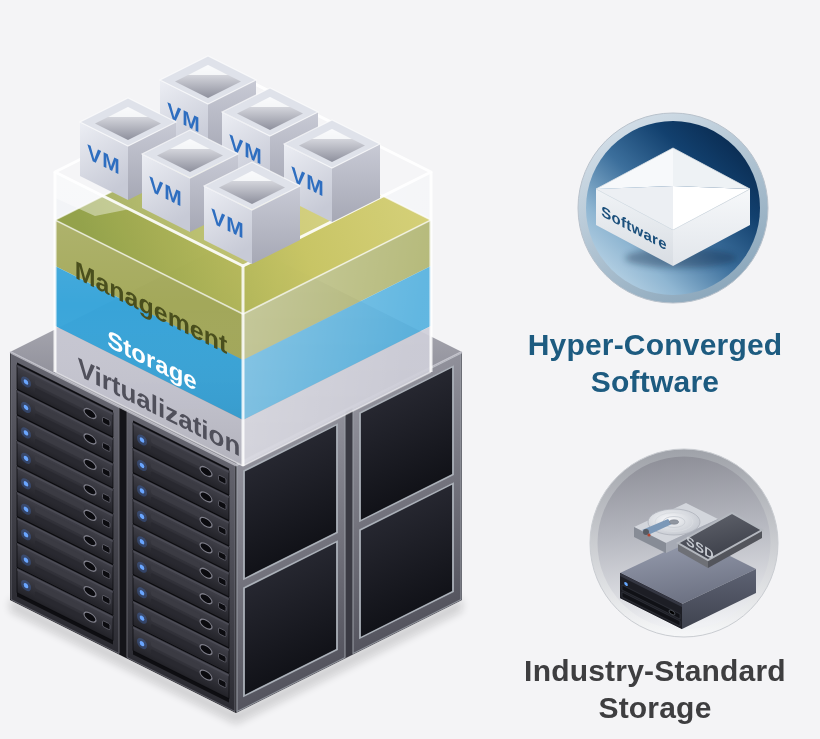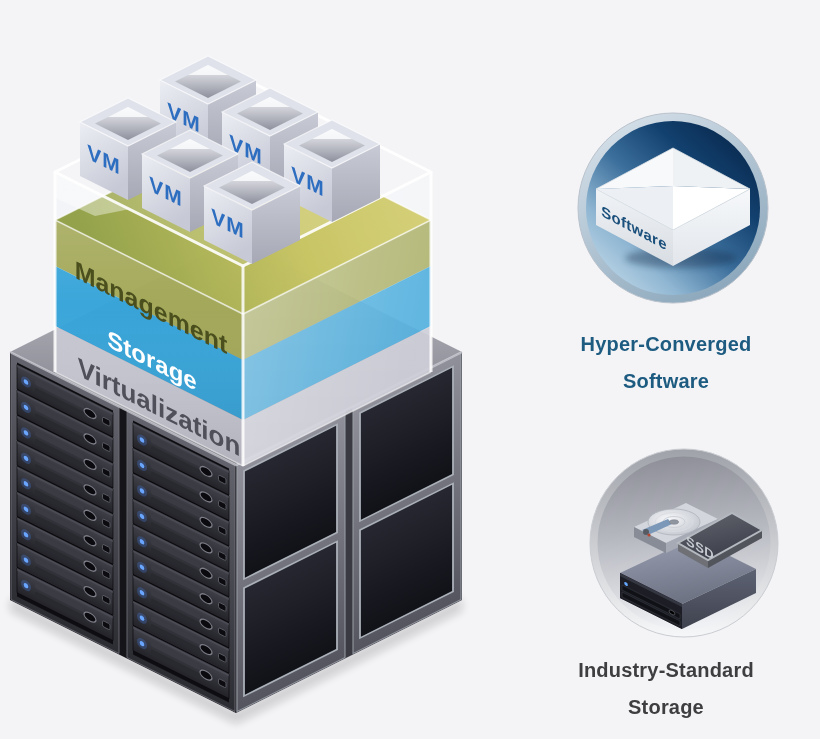--- a/index.html
+++ b/index.html
@@ -1,21 +1,21 @@
 <!DOCTYPE html>
 <html><head>
 <meta charset="utf-8">
 <style>
   html,body{margin:0;padding:0;background:#f4f4f6;}
   .stage{position:relative;width:820px;height:739px;background:#f4f4f6;overflow:hidden;
          font-family:"Liberation Sans",sans-serif;}
   .abs{position:absolute;}
   svg text{font-family:"Liberation Sans",sans-serif;}
-  .col-title{position:absolute;left:525px;width:282px;text-align:center;
-             font-weight:bold;font-size:20px;line-height:37px;letter-spacing:0.2px;}
+  .col-title{position:absolute;left:514px;width:282px;text-align:center;
+             font-weight:bold;font-size:30px;line-height:37px;letter-spacing:0.2px;}
   #sw-title{top:326px;color:#1d5b80;}
   #hw-title{top:652px;color:#3e3e40;}
 </style>
 </head>
 <body>
 
 <div class="stage">
 
   <svg class="abs" style="left:0;top:0" width="470" height="739" viewBox="0 0 470 739">
     <defs>

